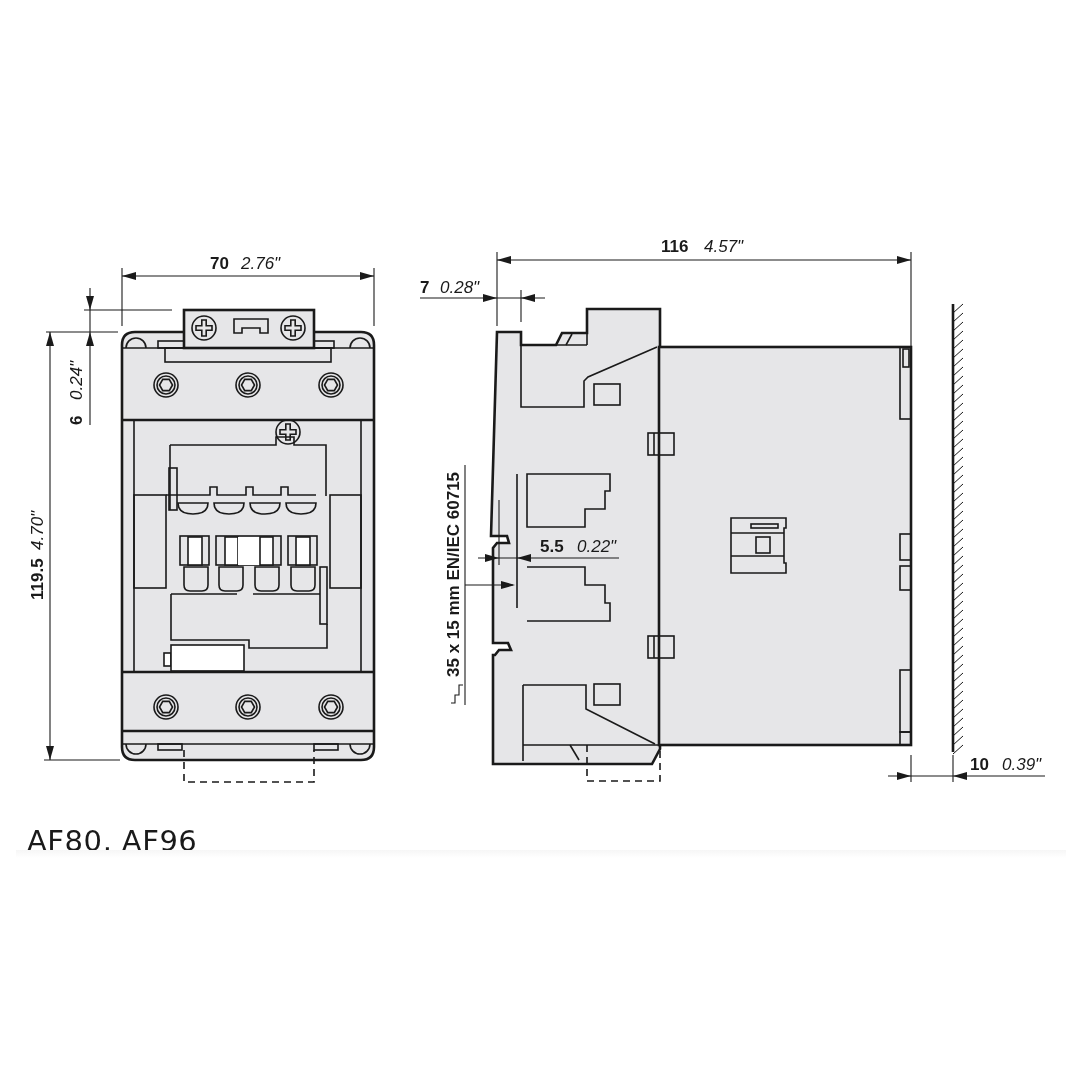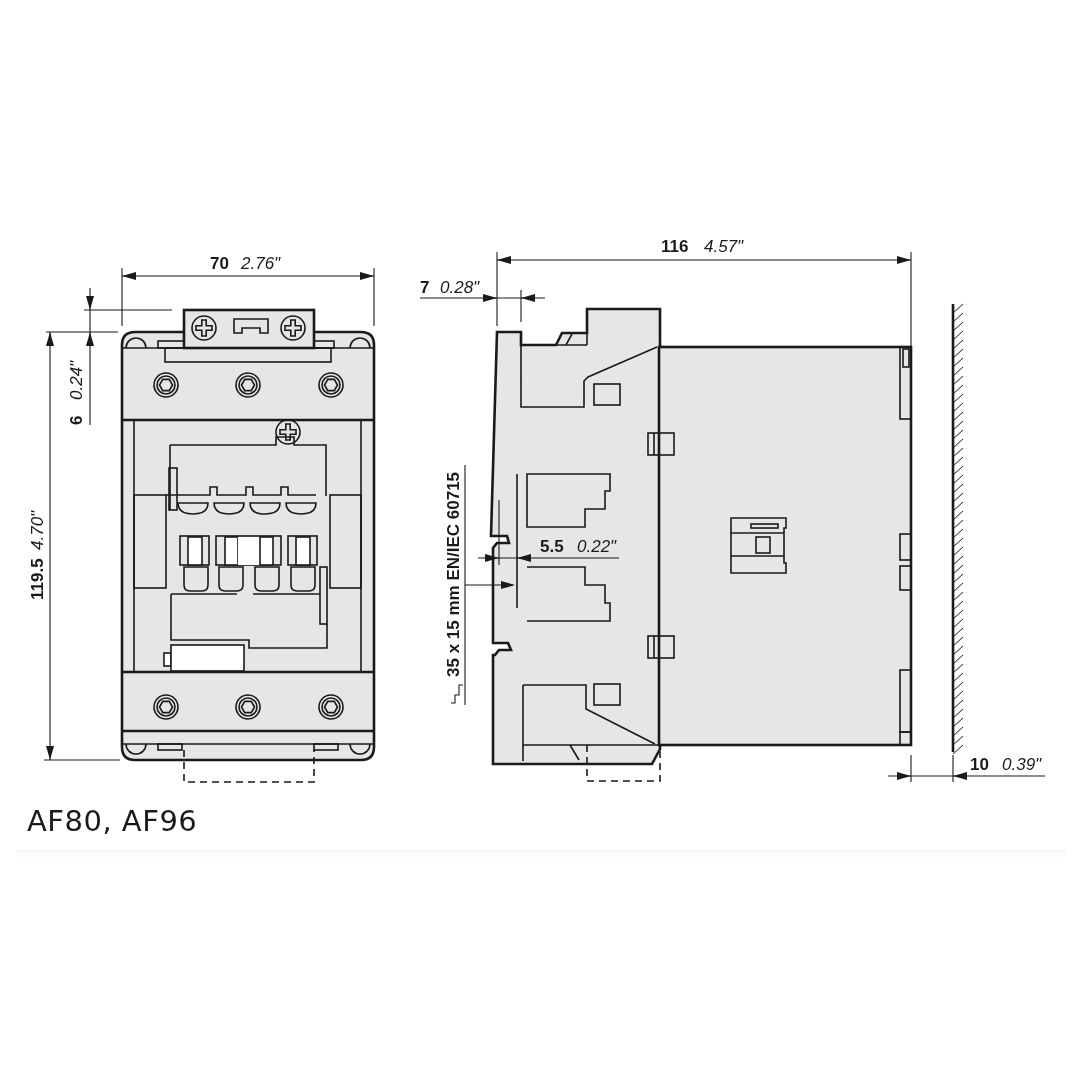--- a/index.html
+++ b/index.html
@@ -9,21 +9,21 @@
   .thick { stroke: #1a1a1a; fill: none; stroke-width: 2.6; }
   .thickf { stroke: #1a1a1a; fill: #e6e6e8; stroke-width: 2.6; }
   .white { stroke: #1a1a1a; fill: #ffffff; stroke-width: 1.6; }
   .dim { stroke: #1a1a1a; fill: none; stroke-width: 1.1; }
   .dash { stroke: #1a1a1a; fill: none; stroke-width: 1.6; stroke-dasharray: 7 5; }
   .arrow { fill: #1a1a1a; }
   .hatch { stroke: #1a1a1a; stroke-width: 1; }
   .dimtxt-b { font-family: "Liberation Sans", sans-serif; font-weight: bold; font-size: 17px; fill: #1a1a1a; }
   .dimtxt-i { font-family: "Liberation Sans", sans-serif; font-style: italic; font-size: 17px; fill: #1a1a1a; }
   .caption {
-    position: absolute; left: 27px; top: 804px;
+    position: absolute; left: 27px; top: 824px;
     font-family: "DejaVu Sans", sans-serif; font-size: 29px; color: #1a1a1a; letter-spacing: 0.5px;
   }
   .caption-shade { position: absolute; left: 16px; top: 850px; width: 1050px; height: 8px; background: linear-gradient(#f6f6f6, #ffffff); }
 </style>
 </head>
 <body>
 
 <svg id="drawing" viewBox="0 0 1080 1080" xmlns="http://www.w3.org/2000/svg">
   <defs>
     <g id="hexscrew">

